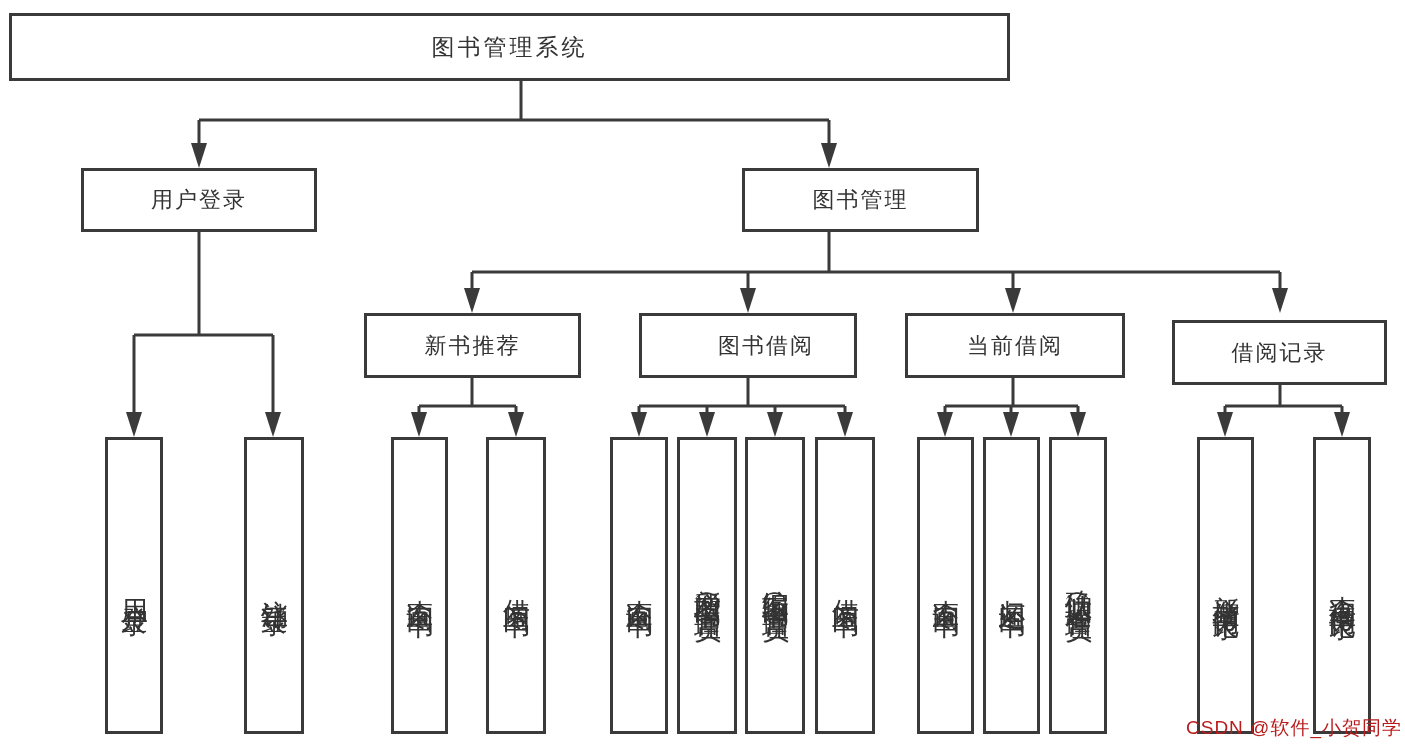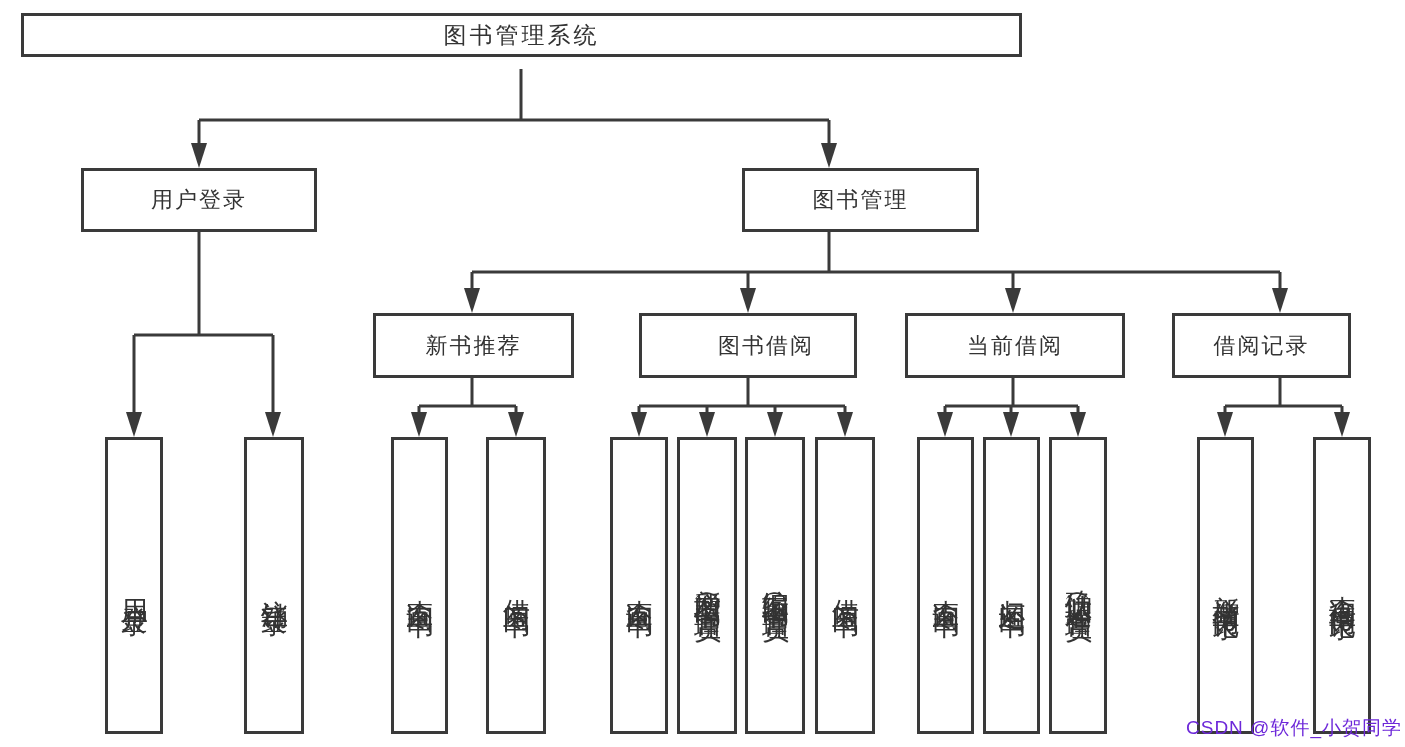--- a/index.html
+++ b/index.html
@@ -44,27 +44,27 @@
   .vbox {
     font-size: 27px;
   }
   .vbox .vtext {
     writing-mode: vertical-rl;
     text-orientation: mixed;
     letter-spacing: 4px;
     line-height: 1;
   }
   
-  #n-root   { left: 21px;   top: 13px;  width: 1001px; height: 44px; }
+  #n-root   { left: 9px;   top: 13px;  width: 1001px; height: 68px; }
   #n-login  { left: 81px;   top: 168px; width: 236px;  height: 64px; }
   #n-mgmt   { left: 710px;  top: 168px; width: 237px;  height: 64px; margin-left: 32px; }
-  #n-newrec { left: 364px;  top: 313px; width: 201px;  height: 65px; margin-left: 9px; }
+  #n-newrec { left: 364px;  top: 313px; width: 217px;  height: 65px; }
   #n-borrow { left: 639px;  top: 313px; width: 218px;  height: 65px; padding-left: 36px; }
   #n-cur    { left: 905px;  top: 313px; width: 220px;  height: 65px; justify-content: center; }
-  #n-rec    { left: 1172px; top: 313px; width: 179px;  height: 65px; }
+  #n-rec    { left: 1172px; top: 320px; width: 215px;  height: 65px; }
 
   .leaf { top: 437px; height: 297px; }
   #l-userlogin  { left: 105px;  width: 58px; }
   #l-logout     { left: 244px;  width: 60px; }
   #l-xs-query   { left: 391px;  width: 57px; }
   #l-xs-borrow  { left: 486px;  width: 60px; }
   #l-ts-query   { left: 610px;  width: 58px; }
   #l-ts-add     { left: 677px;  width: 60px; }
   #l-ts-edit    { left: 745px;  width: 60px; }
   #l-ts-borrow  { left: 815px;  width: 60px; }
@@ -73,21 +73,21 @@
   #l-dq-confirm { left: 1049px; width: 58px; }
   #l-jy-add     { left: 1197px; width: 57px; }
   #l-jy-query   { left: 1313px; width: 58px; }
 
   #watermark {
     position: absolute;
     left: 1186px;
     top: 715px;
     font-size: 19px;
     letter-spacing: 1px;
-    color: #6d28d9;
+    color: #b91c1c;
     white-space: nowrap;
   }
 </style>
 </head>
 <body>
 
 <div id="canvas">
 
   <svg id="connector-svg" viewBox="0 0 1405 747" xmlns="http://www.w3.org/2000/svg">
     <g stroke="#3a3a3a" stroke-width="3" fill="none">

